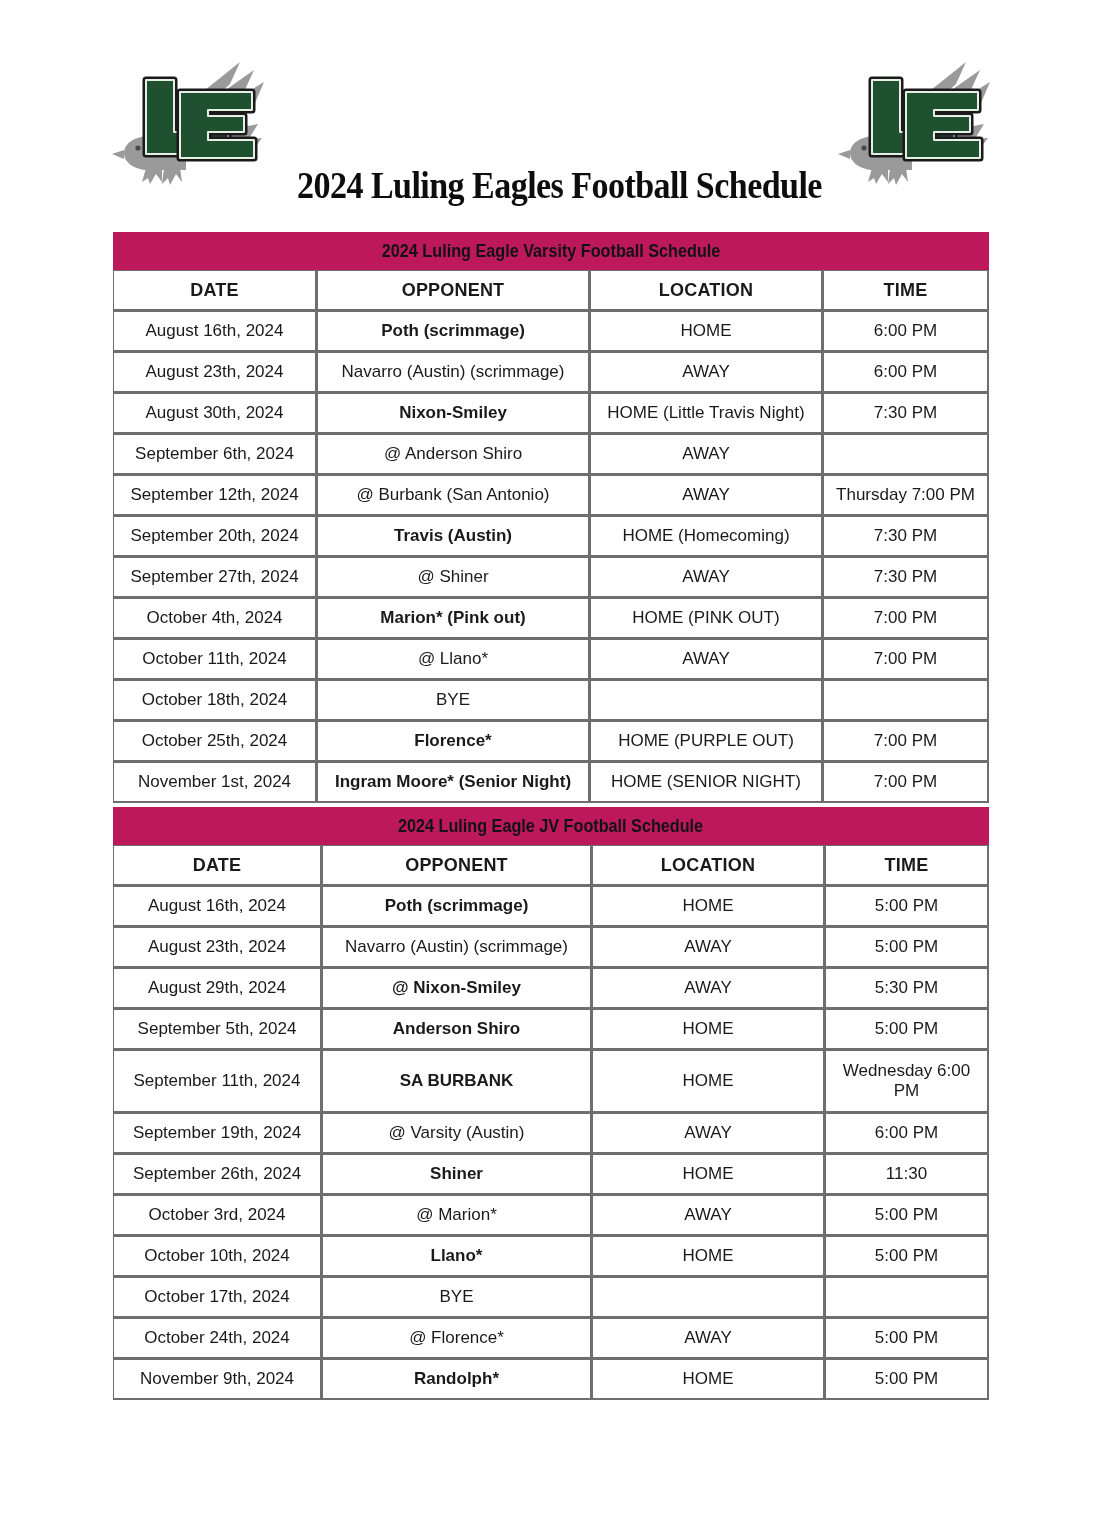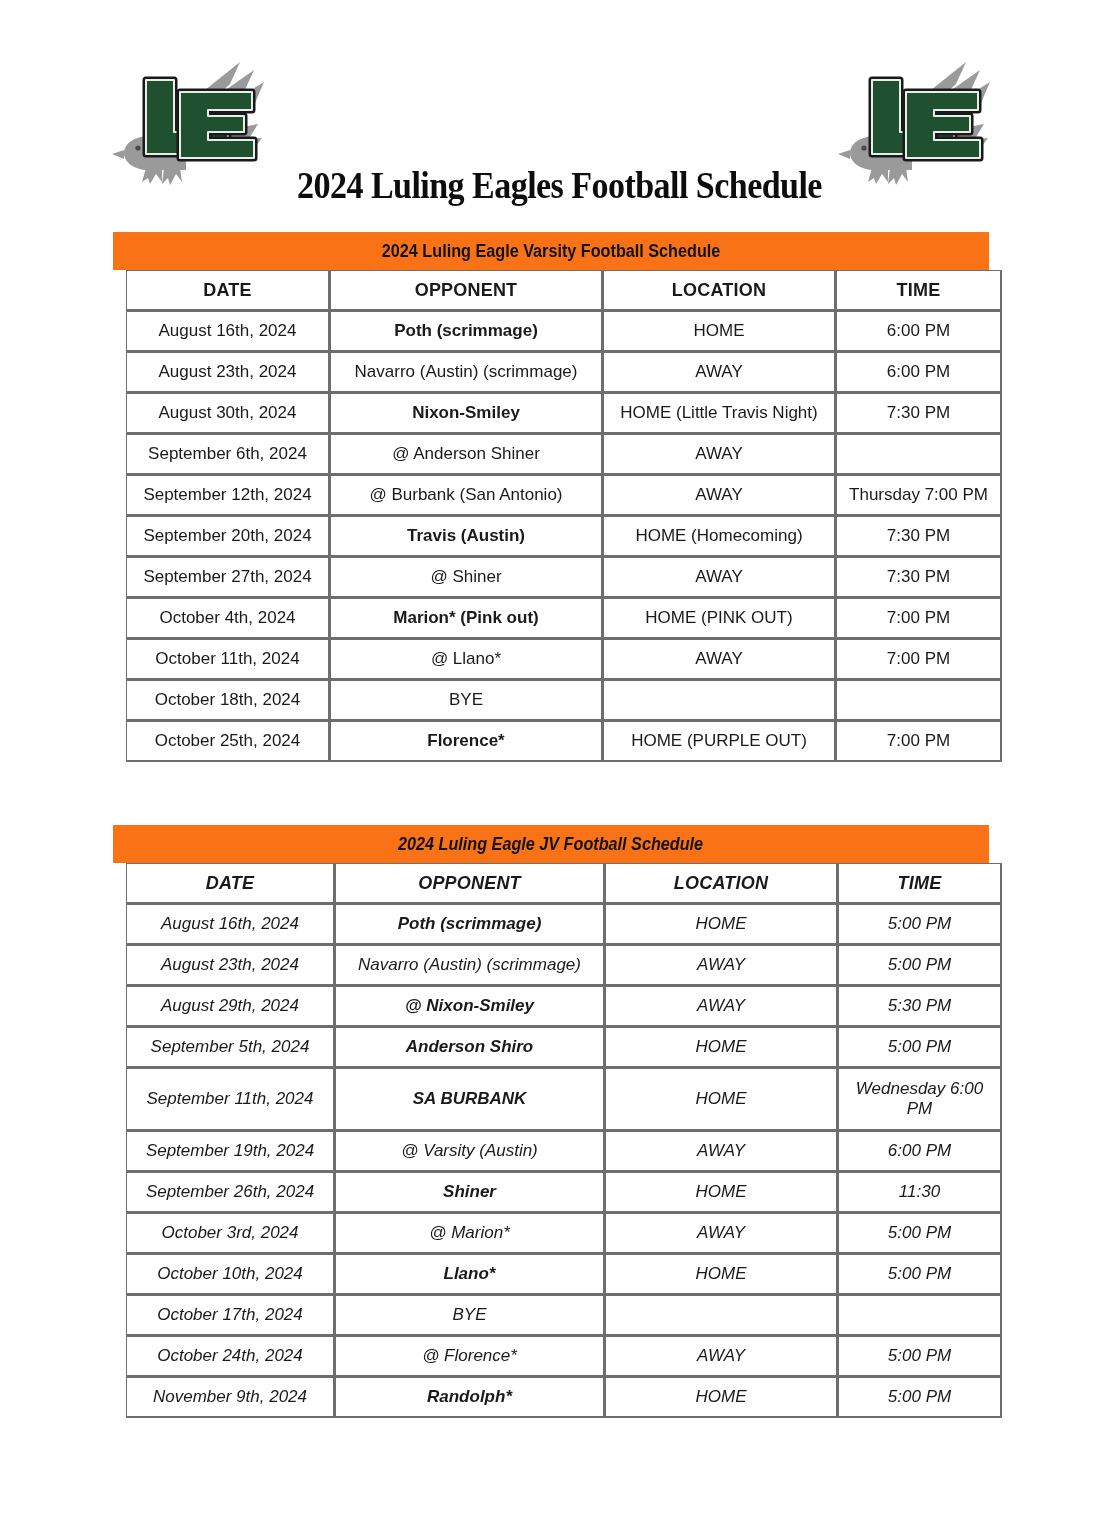--- a/index.html
+++ b/index.html
@@ -45,45 +45,44 @@
     transform: scaleX(0.92);
   }
 
   
   .sched-block {
     position: absolute;
     left: 113px;
     width: 876px;
   }
   #varsity-block { top: 232px; }
-  #jv-block     { top: 825px; font-style: italic; }
+  #jv-block     { top: 807px; }
 
   .band {
-    background: #f97316;
+    background: #be185d;
     height: 38px;
     line-height: 38px;
     text-align: center;
     font-weight: bold;
     font-size: 18px;
     color: #121212;
     transform-origin: center;
   }
   .band span {
     display: inline-block;
     transform: scaleX(0.9);
     font-weight: bold;
   }
 
   table.sched {
     border-collapse: separate;
     border-spacing: 0;
     width: 876px;
     table-layout: fixed;
     background: #ffffff;
-    margin-left: 13px;
   }
   table.sched td,
   table.sched th {
     border: 2px solid #6e6e6e;
     border-top-width: 1px;
     border-left-width: 1px;
     height: 36px;
     padding: 1px 4px;
     text-align: center;
     vertical-align: middle;
@@ -207,21 +206,21 @@
           <td><span class="shrink">6:00 PM</span></td>
         </tr>
         <tr>
           <td><span class="shrink">August 30th, 2024</span></td>
           <td class="b"><span class="shrink">Nixon-Smiley</span></td>
           <td><span class="shrink">HOME (Little Travis Night)</span></td>
           <td><span class="shrink">7:30 PM</span></td>
         </tr>
         <tr>
           <td><span class="shrink">September 6th, 2024</span></td>
-          <td><span class="shrink">@ Anderson Shiner</span></td>
+          <td><span class="shrink">@ Anderson Shiro</span></td>
           <td><span class="shrink">AWAY</span></td>
           <td></td>
         </tr>
         <tr>
           <td><span class="shrink">September 12th, 2024</span></td>
           <td><span class="shrink">@ Burbank (San Antonio)</span></td>
           <td><span class="shrink">AWAY</span></td>
           <td class="red"><span class="shrink">Thursday 7:00 PM</span></td>
         </tr>
         <tr>
@@ -251,20 +250,26 @@
         <tr>
           <td><span class="shrink">October 18th, 2024</span></td>
           <td><span class="shrink">BYE</span></td>
           <td></td>
           <td></td>
         </tr>
         <tr>
           <td><span class="shrink">October 25th, 2024</span></td>
           <td class="b"><span class="shrink">Florence*</span></td>
           <td><span class="shrink">HOME (PURPLE OUT)</span></td>
+          <td><span class="shrink">7:00 PM</span></td>
+        </tr>
+        <tr>
+          <td><span class="shrink">November 1st, 2024</span></td>
+          <td class="b"><span class="shrink">Ingram Moore* (Senior Night)</span></td>
+          <td><span class="shrink">HOME (SENIOR NIGHT)</span></td>
           <td><span class="shrink">7:00 PM</span></td>
         </tr>
       </tbody>
   </table>
 </div>
 
 <div class="sched-block" id="jv-block">
   <div class="band">
     <span>2024 Luling Eagle JV Football Schedule</span>
   </div>

